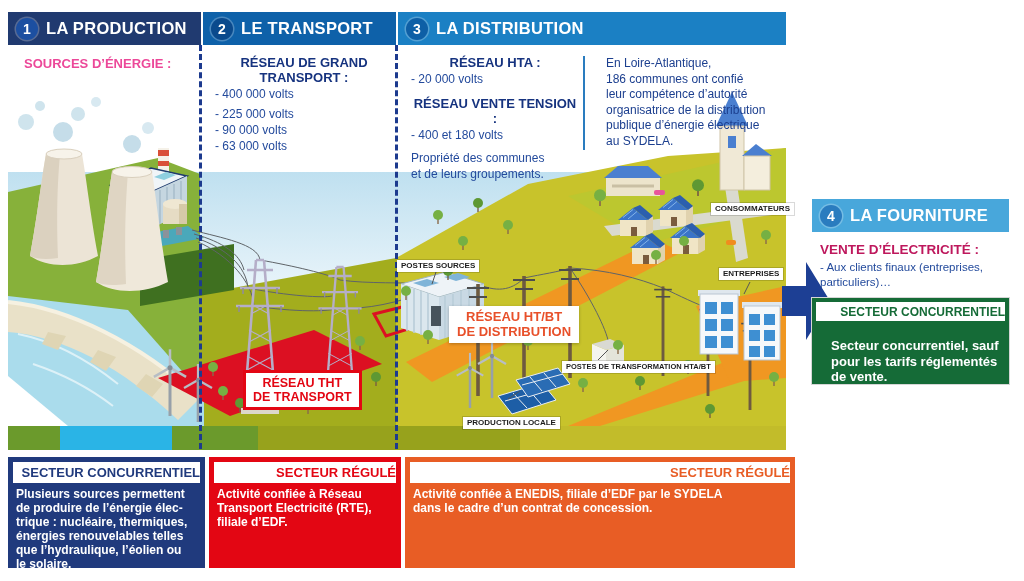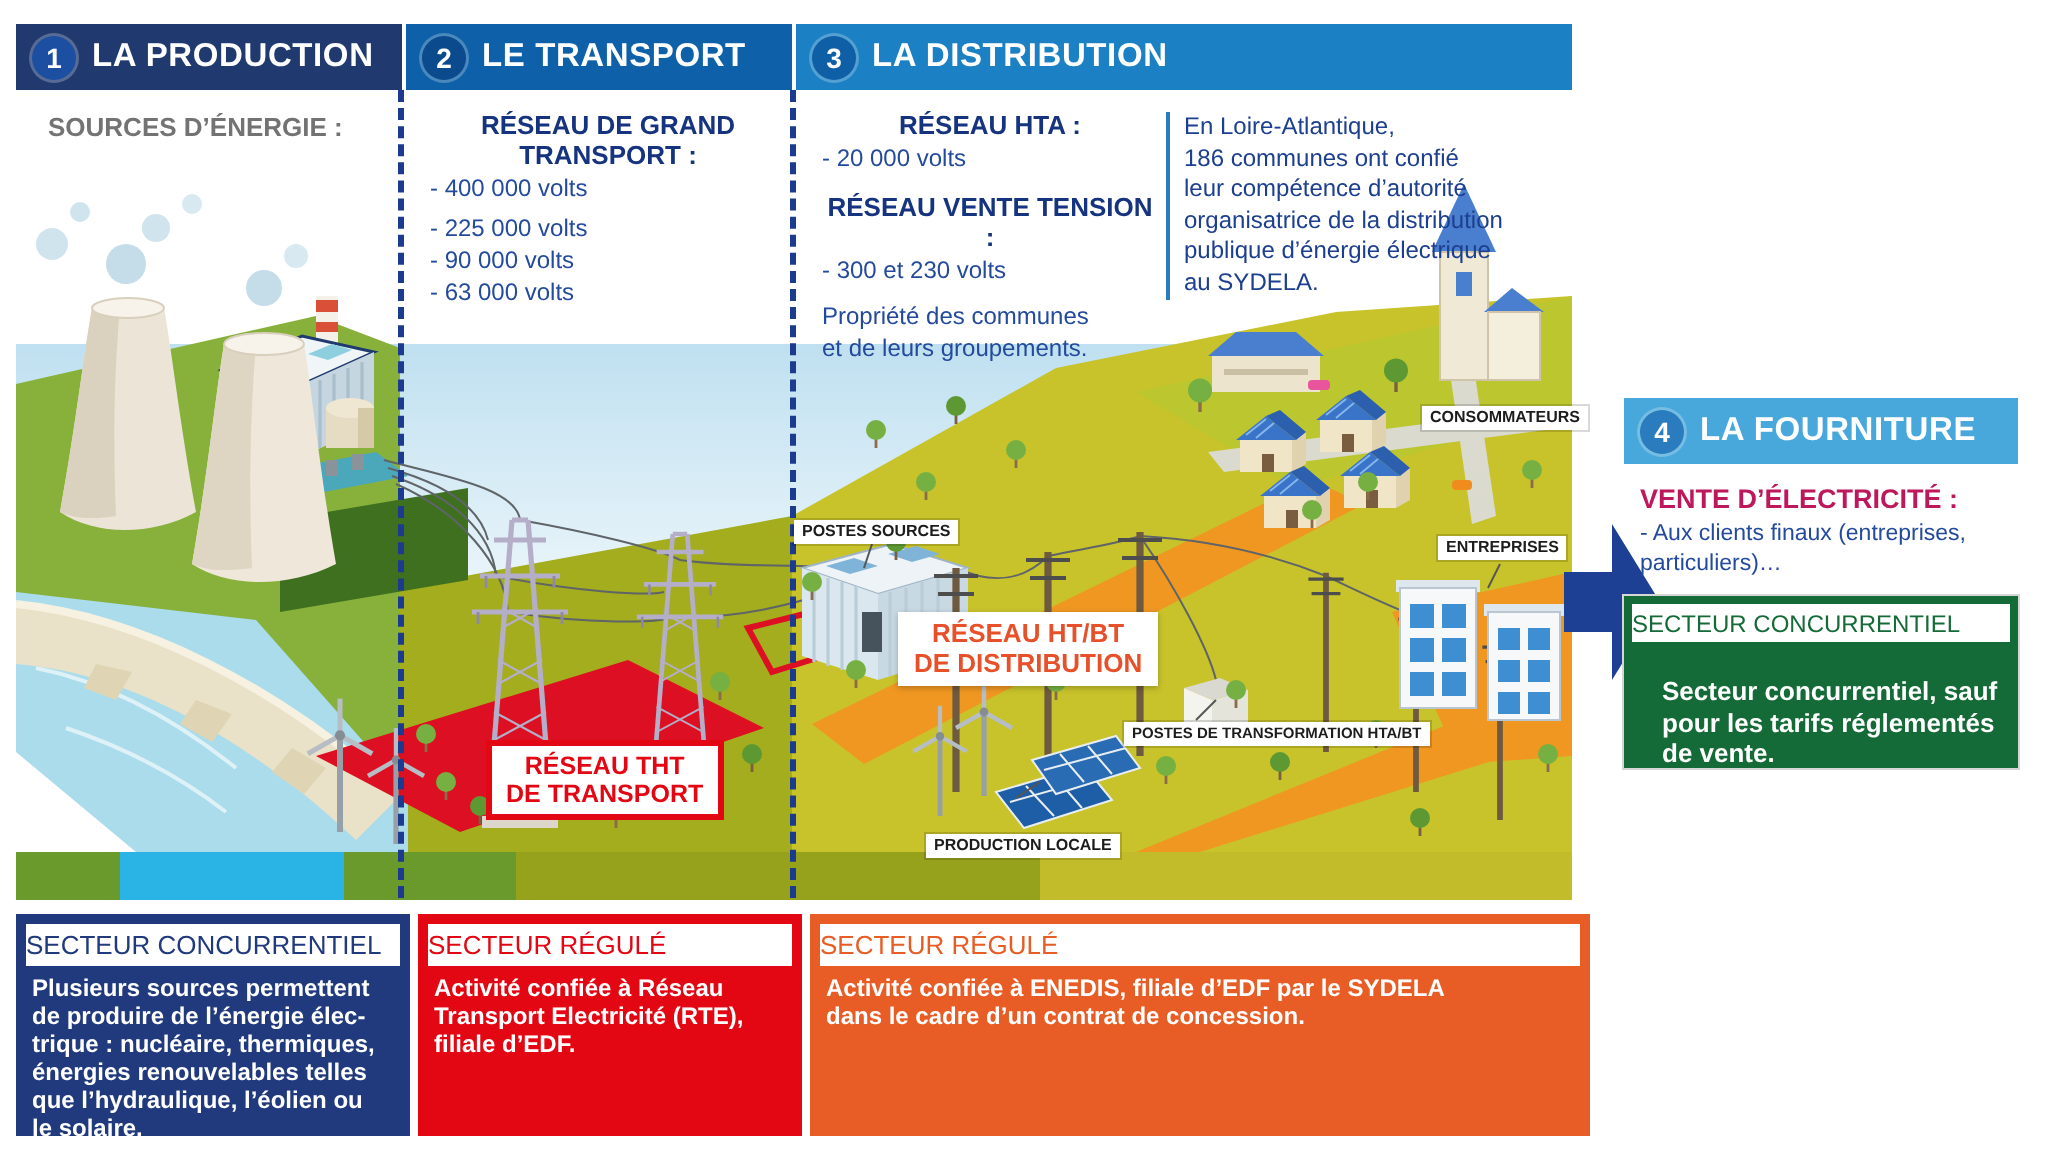--- a/index.html
+++ b/index.html
@@ -22,25 +22,25 @@
   .illo{position:absolute;left:8px;top:44px;width:778px;height:406px;}
 
   .sep{position:absolute;top:45px;height:404px;width:0;
        border-left:3px dashed #1c3a8e;}
 
   
   .pre{white-space:pre-line;}
   .t-title{font-weight:bold;color:#16337f;font-size:13px;line-height:1.16;text-align:center;}
   .t-item{color:#234a9c;font-size:12px;line-height:1.32;margin-top:2px;}
   .mt8{margin-top:8px;}
-  .sub1{position:absolute;left:24px;top:56px;font-weight:bold;color:#737373;font-size:13px;}
+  .sub1{position:absolute;left:24px;top:56px;font-weight:bold;color:#ec4899;font-size:13px;}
   .col2{position:absolute;left:215px;top:55px;width:178px;}
   .col3{position:absolute;left:411px;top:55px;width:168px;}
   .aside3{position:absolute;left:583px;top:56px;width:196px;border-left:2px solid #2a7cbf;
-          padding-left:7px;color:#1c3f8f;font-size:12px;line-height:1.3;}
+          padding-left:21px;color:#1c3f8f;font-size:12px;line-height:1.3;}
 
   
   .illo-label{position:absolute;background:#fff;color:#1c1c1c;font-weight:bold;
               font-size:8px;padding:2px 4px;line-height:1;white-space:nowrap;
               box-shadow:0 0 0 1px rgba(0,0,0,.15);}
   .net-label{position:absolute;background:#fff;font-weight:bold;text-align:center;
              white-space:pre-line;}
   .net-tht{left:243px;top:370px;border:3px solid #e30613;color:#e30613;
            font-size:12.5px;line-height:1.12;padding:3px 7px;}
   .net-htbt{left:449px;top:306px;color:#e8502a;font-size:13px;line-height:1.12;
@@ -52,21 +52,21 @@
   .vente-title{font-weight:bold;color:#be185d;font-size:13.5px;}
   .vente-items{color:#234a9c;font-size:11.5px;line-height:1.27;margin-top:3px;}
   .green4{position:absolute;left:812px;top:298px;width:197px;height:86px;
           background:#156b37;box-sizing:border-box;padding:4px;
           box-shadow:0 0 0 1px #d6d6d6;}
   .green4 .sector-head{color:#156b37;font-size:12px;}
   .green4 .sector-body{font-size:13px;padding-top:17px;margin-left:12px;}
 
   
   .sector{position:absolute;top:457px;height:111px;box-sizing:border-box;padding:5px;}
-  .sector-head{background:#fff;font-weight:normal;font-size:13px;text-align:left;
+  .sector-head{background:#fff;font-weight:bold;font-size:13px;text-align:right;
                padding:2.5px 0;line-height:1.2;}
   .sector-body{color:#fff;font-weight:bold;font-size:12px;line-height:1.18;
                padding:4px 3px 0;}
   .sectorA{left:8px;width:197px;background:#203a7d;}  .sectorA .sector-head{color:#203a7d;}
   .sectorB{left:209px;width:192px;background:#e30613;}.sectorB .sector-head{color:#e30613;}
   .sectorC{left:405px;width:390px;background:#e85d25;}.sectorC .sector-head{color:#e85d25;}
 </style>
 </head>
 <body>
 
@@ -356,21 +356,21 @@
     <div class="t-item">- 400 000 volts</div>
     <div class="t-item pre" style="margin-top:4px">- 225 000 volts
 - 90 000 volts
 - 63 000 volts</div>
   </div>
 
   <div class="col3">
     <div class="t-title">RÉSEAU HTA :</div>
     <div class="t-item">- 20 000 volts</div>
     <div class="t-title mt8">RÉSEAU VENTE TENSION :</div>
-    <div class="t-item">- 300 et 230 volts</div>
+    <div class="t-item">- 400 et 180 volts</div>
     <div class="t-item pre" style="margin-top:7px">Propriété des communes
 et de leurs groupements.</div>
   </div>
 
   <div class="aside3 pre">En Loire-Atlantique,
 186 communes ont confié
 leur compétence d’autorité
 organisatrice de la distribution
 publique d’énergie électrique
 au SYDELA.</div>

